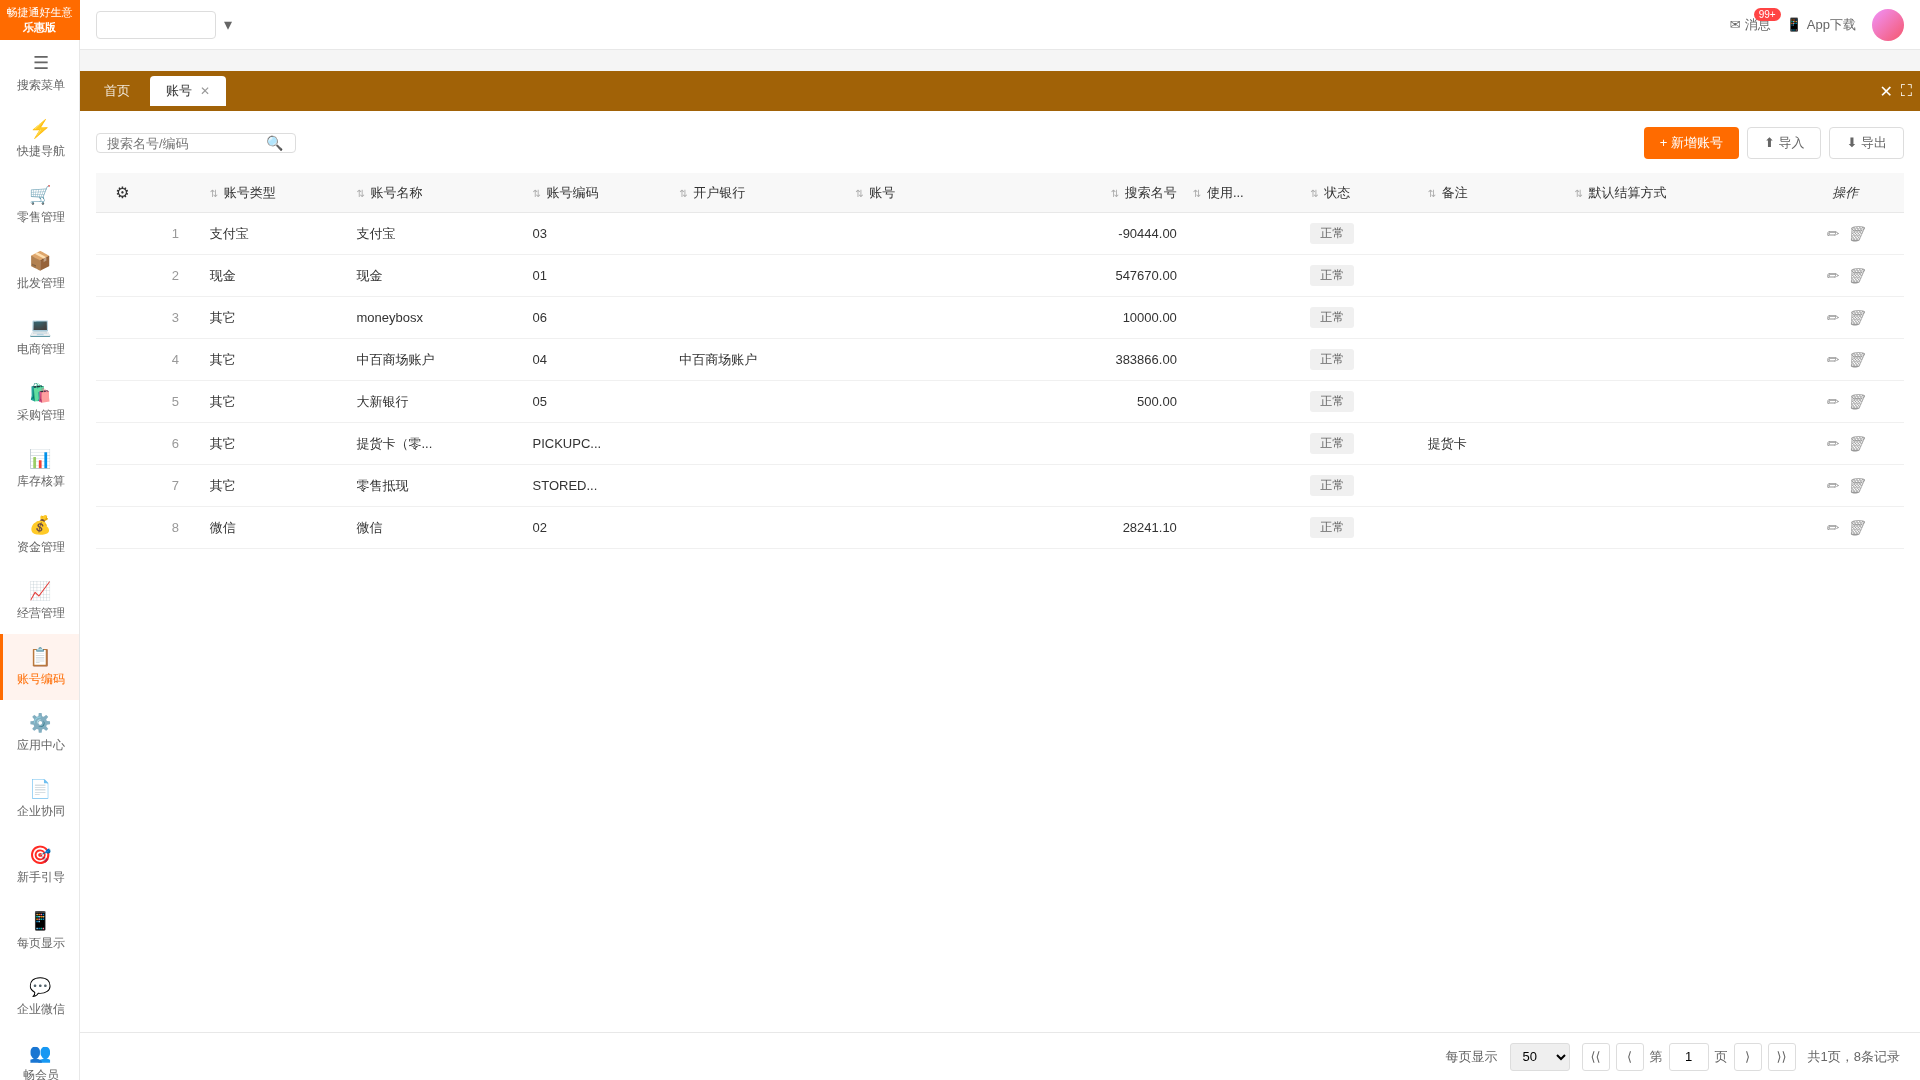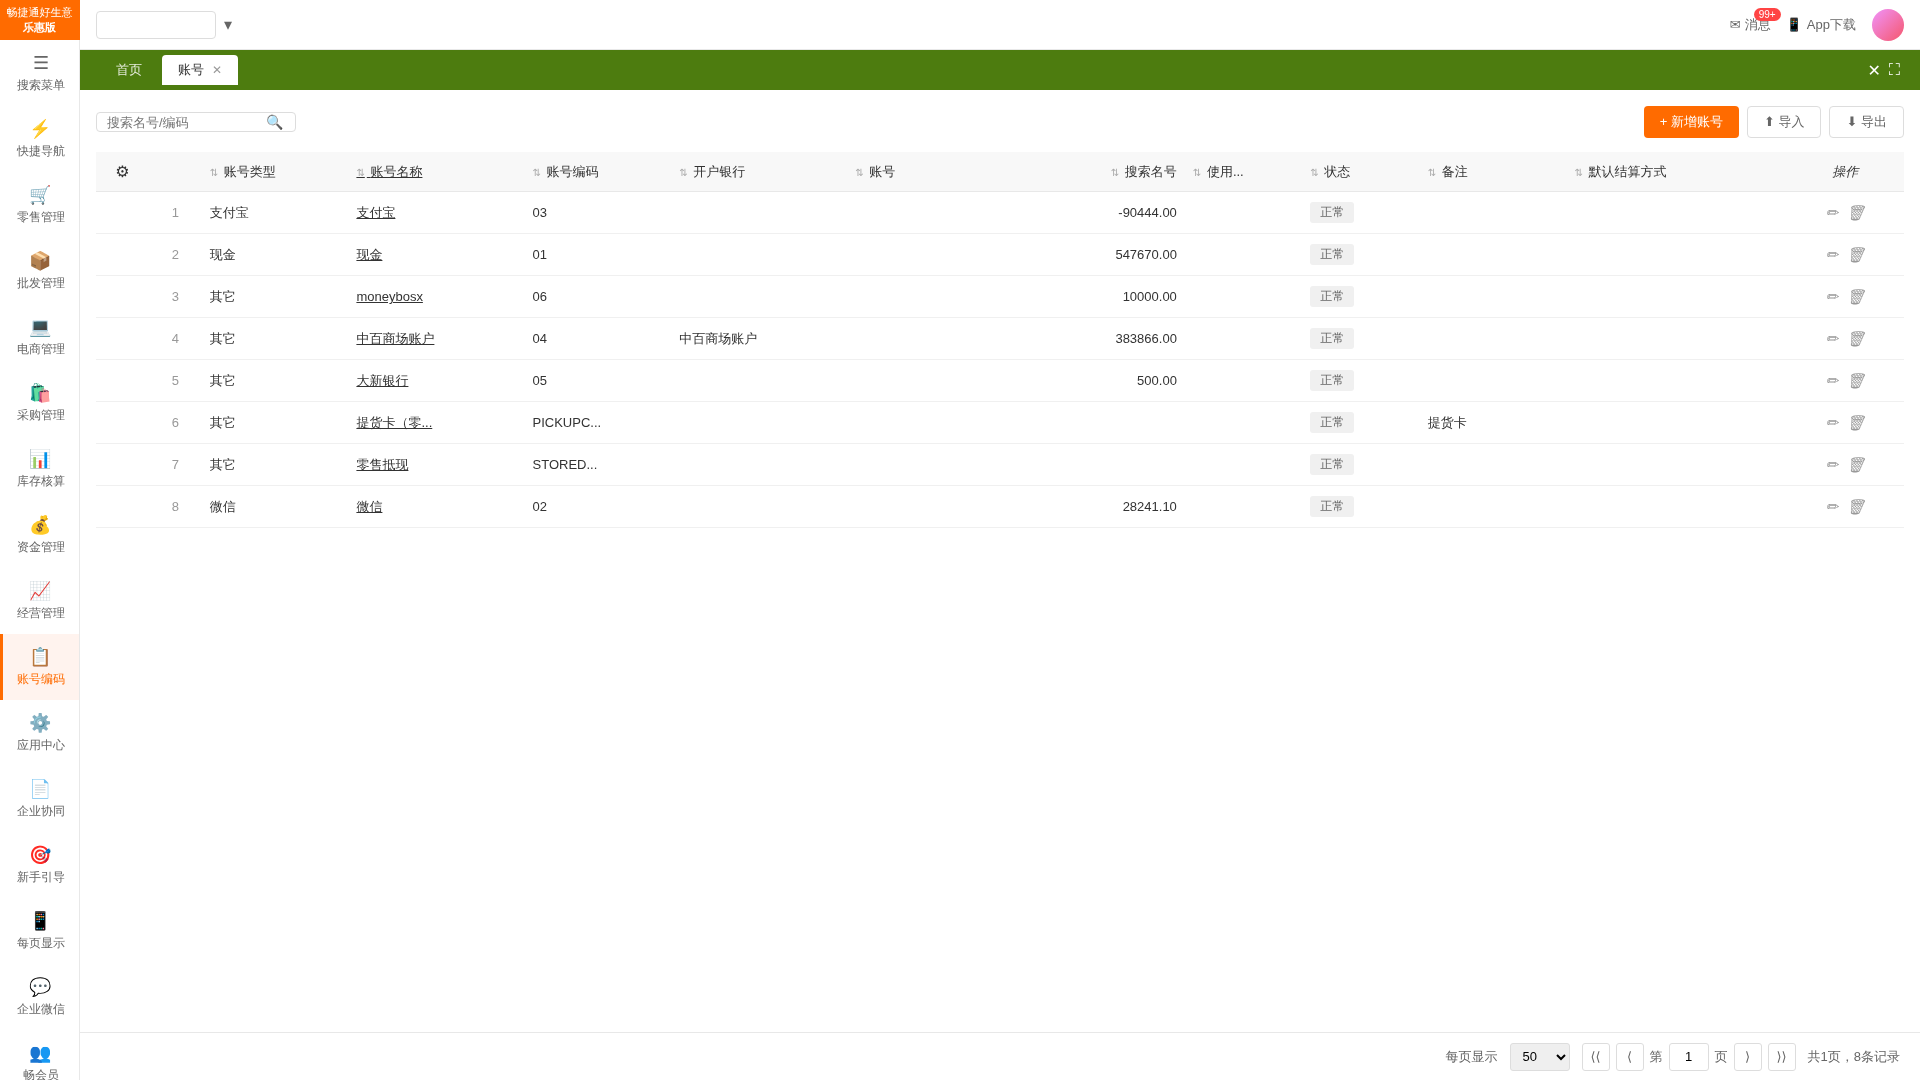--- a/index.html
+++ b/index.html
@@ -67,26 +67,27 @@
     .topbar-right { display: flex; align-items: center; gap: 16px; }
     .topbar-msg { position: relative; cursor: pointer; color: #666; font-size: 13px; display: flex; align-items: center; gap: 4px; }
     .badge { position: absolute; top: -8px; right: -10px; background: #ff4444; color: white; font-size: 10px; border-radius: 10px; padding: 1px 5px; }
     .topbar-app { cursor: pointer; color: #666; font-size: 13px; display: flex; align-items: center; gap: 4px; }
     .avatar { width: 32px; height: 32px; border-radius: 50%; background: #ddd; overflow: hidden; cursor: pointer; }
     .avatar-img { width: 100%; height: 100%; background: linear-gradient(135deg, #f093fb, #f5576c); }
 
     
     .tabbar {
       height: 40px;
-      background: #4d7c0f;
-      display: flex;
-      align-items: center;
-      padding: 0 20px;
+      background: #a16207;
+      display: flex;
+      align-items: center;
+      padding: 0 8px;
       gap: 4px;
       flex-shrink: 0;
+      margin-top: 21px;
     }
     .tab {
       height: 30px;
       padding: 0 16px;
       border-radius: 4px 4px 0 0;
       display: flex;
       align-items: center;
       gap: 8px;
       cursor: pointer;
       font-size: 13px;
@@ -175,21 +176,21 @@
       display: inline-block;
       padding: 2px 10px;
       border-radius: 3px;
       font-size: 12px;
       background: #f0f0f0;
       color: #666;
     }
     .col-setting { width: 36px; text-align: center; }
     .col-num { width: 36px; text-align: center; }
     .col-type { width: 100px; }
-    .col-name { width: 120px; text-decoration: underline; }
+    .col-name { width: 120px; }
     .col-code { width: 100px; }
     .col-bank { width: 120px; }
     .col-account { width: 120px; }
     .col-balance { width: 110px; text-align: right; }
     .col-usage { width: 80px; }
     .col-status { width: 80px; }
     .col-remark { width: 100px; }
     .col-default { width: 150px; }
     .col-action { width: 80px; text-align: center; font-style: italic; }
 

